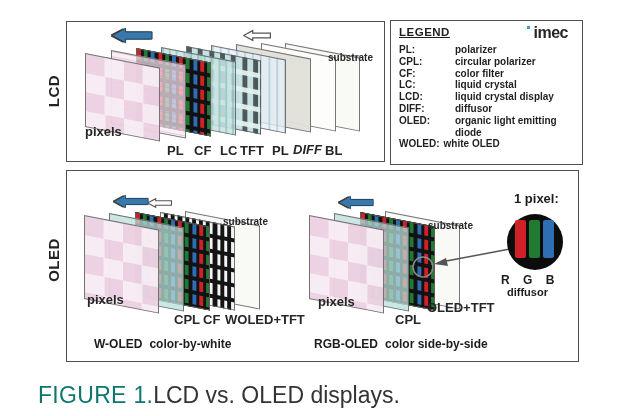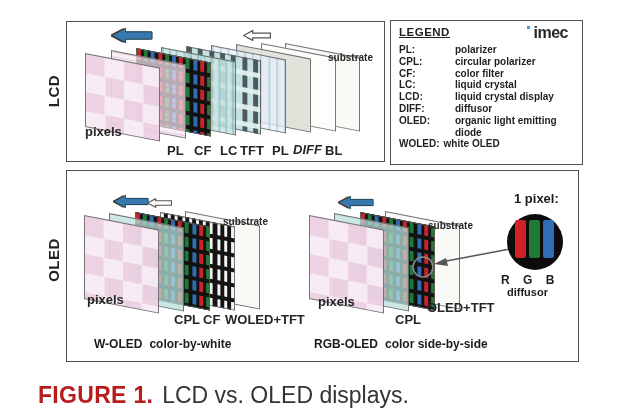--- a/index.html
+++ b/index.html
@@ -65,21 +65,21 @@
   
   .inset-title{position:absolute;font-weight:700;font-size:13px;color:#1c1c1c;z-index:21;}
   .inset-circle{position:absolute;width:56px;height:56px;border-radius:50%;background:#0c0c0c;z-index:21;}
   .bar{position:absolute;top:6px;width:11px;height:38px;border-radius:2px;}
   .inset-rgb{position:absolute;font-weight:700;font-size:12px;letter-spacing:5px;color:#1c1c1c;z-index:21;}
   .inset-sub{position:absolute;font-weight:700;font-size:11px;color:#1c1c1c;z-index:21;}
   .connector{position:absolute;left:0;top:0;width:513px;height:192px;z-index:19;pointer-events:none;}
 
   
   .figcap{position:absolute;left:38px;top:382px;font-size:23px;color:#333;white-space:nowrap;}
-  .figcap .bold{font-weight:700;color:#b91c1c;margin-right:9px;letter-spacing:.3px;}
+  .figcap .bold{font-weight:400;color:#0f766e;letter-spacing:.3px;}
 </style>
 </head>
 <body>
 
 <div class="canvas">
 
   <div class="vlabel" style="left:23px;top:83px;">LCD</div>
   <div class="vlabel" style="left:23px;top:252px;">OLED</div>
 
   <div class="panel lcd-panel">

